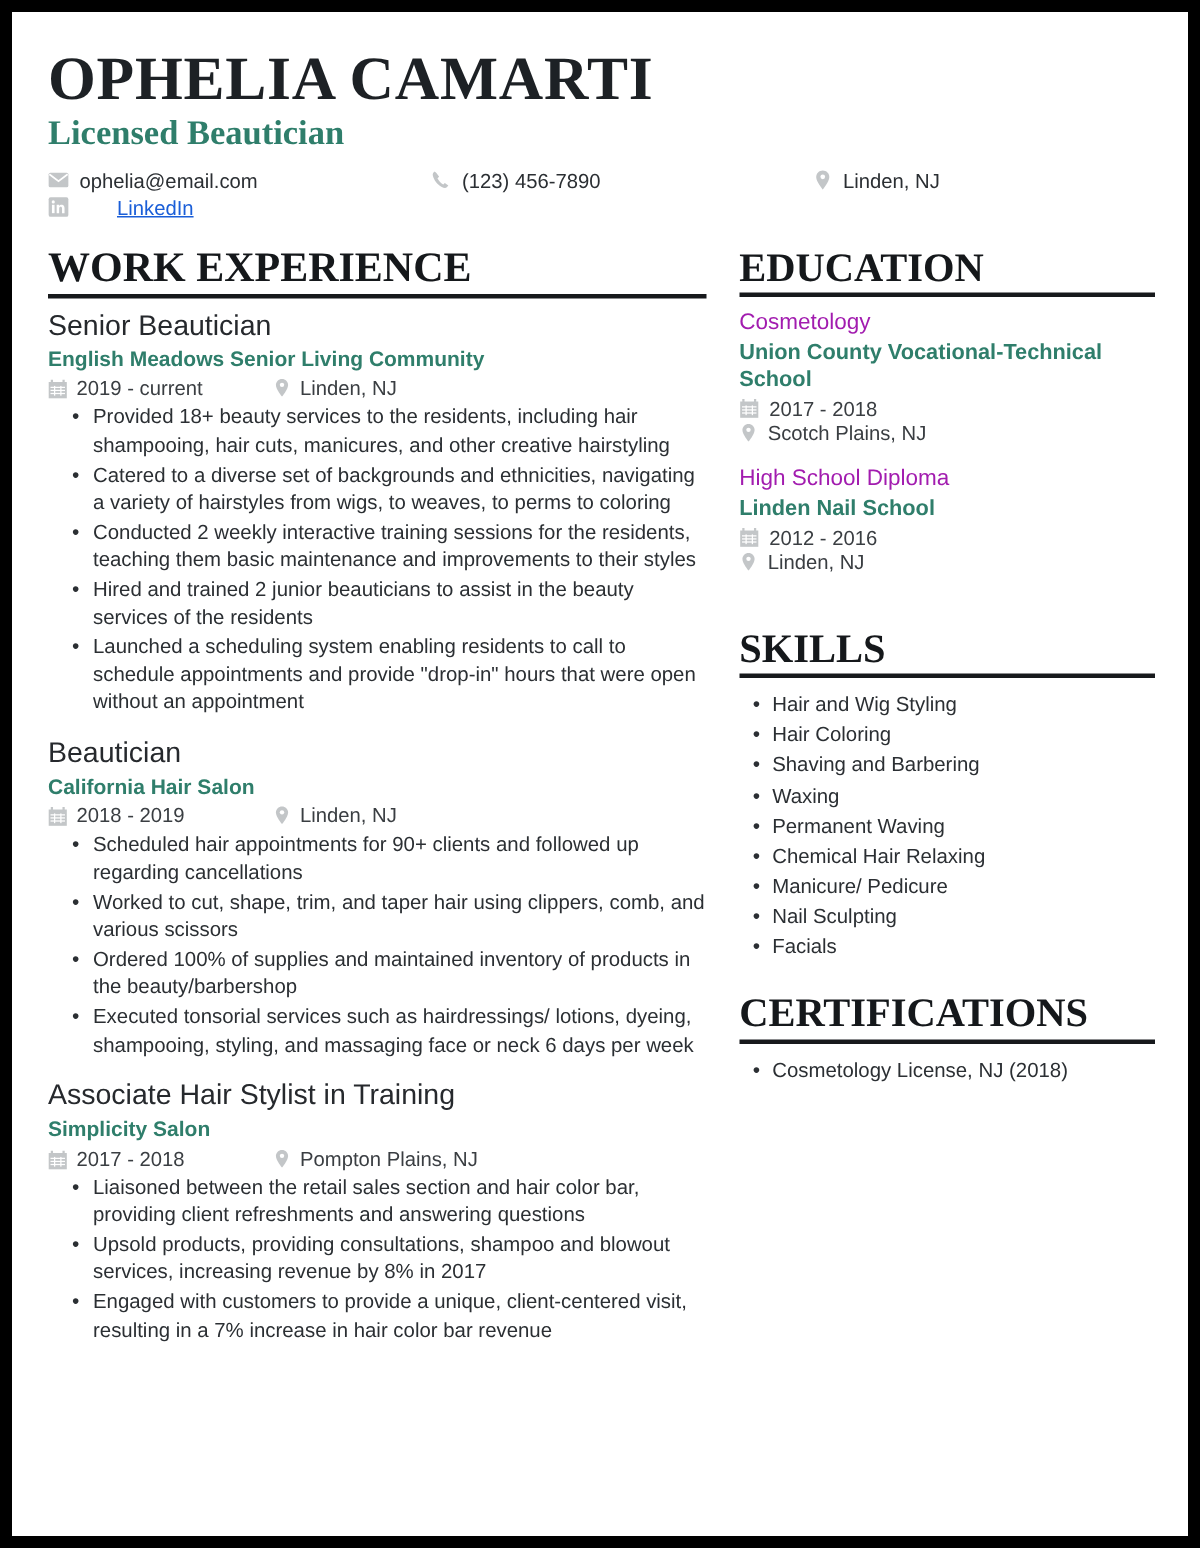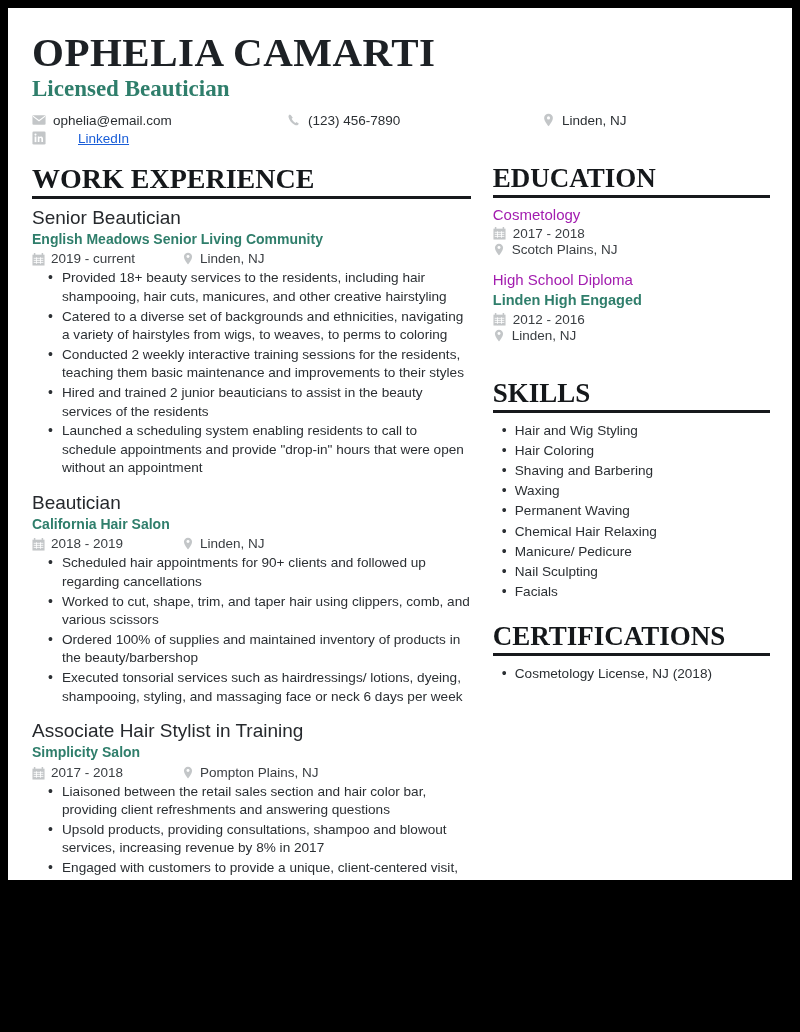--- a/index.html
+++ b/index.html
@@ -9,21 +9,21 @@
     height: 1032px;
     background: #000000;
     font-family: "Liberation Sans", sans-serif;
     -webkit-font-smoothing: antialiased;
   }
   .page {
     position: absolute;
     left: 8px;
     top: 8px;
     width: 784px;
-    height: 872px;
+    height: 1016px;
     background: #ffffff;
     overflow: hidden;
   }
   .inner {
     padding: 22px 22px 0 24px;
   }
 
   
   .name {
     font-family: "Liberation Serif", serif;
@@ -359,20 +359,21 @@
     </div>
 
     <div class="col-right">
 
       <section>
         <h2 class="sec-title">EDUCATION</h2>
         <hr class="sec-rule">
 
         <div class="edu">
           <div class="edu-degree">Cosmetology</div>
+          <div class="edu-school">Union County Vocational-Technical School</div>
           <div class="edu-meta">
             <span class="ico">
               <svg width="13" height="13" viewBox="0 0 14 14">
                     <rect x="0.5" y="1.8" width="13" height="11.7" fill="#c3c6c8"></rect>
                     <rect x="2" y="0" width="1.6" height="3" fill="#c3c6c8"></rect>
                     <rect x="10.4" y="0" width="1.6" height="3" fill="#c3c6c8"></rect>
                     <rect x="1.8" y="5.2" width="10.4" height="0.9" fill="#ffffff"></rect>
                     <rect x="1.8" y="7.4" width="10.4" height="0.9" fill="#ffffff"></rect>
                     <rect x="1.8" y="9.6" width="10.4" height="0.9" fill="#ffffff"></rect>
                     <rect x="4.3" y="4.6" width="0.9" height="7" fill="#ffffff"></rect>
@@ -387,21 +388,21 @@
                     <path d="M7 0.8 C4.2 0.8 2 3 2 5.7 C2 9.3 7 15.2 7 15.2 C7 15.2 12 9.3 12 5.7 C12 3 9.8 0.8 7 0.8 Z" fill="#c3c6c8"></path>
                     <circle cx="7" cy="5.6" r="1.8" fill="#ffffff"></circle>
                   </svg>
             </span>
             <span>Scotch Plains, NJ</span>
           </div>
         </div>
 
         <div class="edu">
           <div class="edu-degree">High School Diploma</div>
-          <div class="edu-school">Linden High Engaged</div>
+          <div class="edu-school">Linden Nail School</div>
           <div class="edu-meta">
             <span class="ico">
               <svg width="13" height="13" viewBox="0 0 14 14">
                     <rect x="0.5" y="1.8" width="13" height="11.7" fill="#c3c6c8"></rect>
                     <rect x="2" y="0" width="1.6" height="3" fill="#c3c6c8"></rect>
                     <rect x="10.4" y="0" width="1.6" height="3" fill="#c3c6c8"></rect>
                     <rect x="1.8" y="5.2" width="10.4" height="0.9" fill="#ffffff"></rect>
                     <rect x="1.8" y="7.4" width="10.4" height="0.9" fill="#ffffff"></rect>
                     <rect x="1.8" y="9.6" width="10.4" height="0.9" fill="#ffffff"></rect>
                     <rect x="4.3" y="4.6" width="0.9" height="7" fill="#ffffff"></rect>

